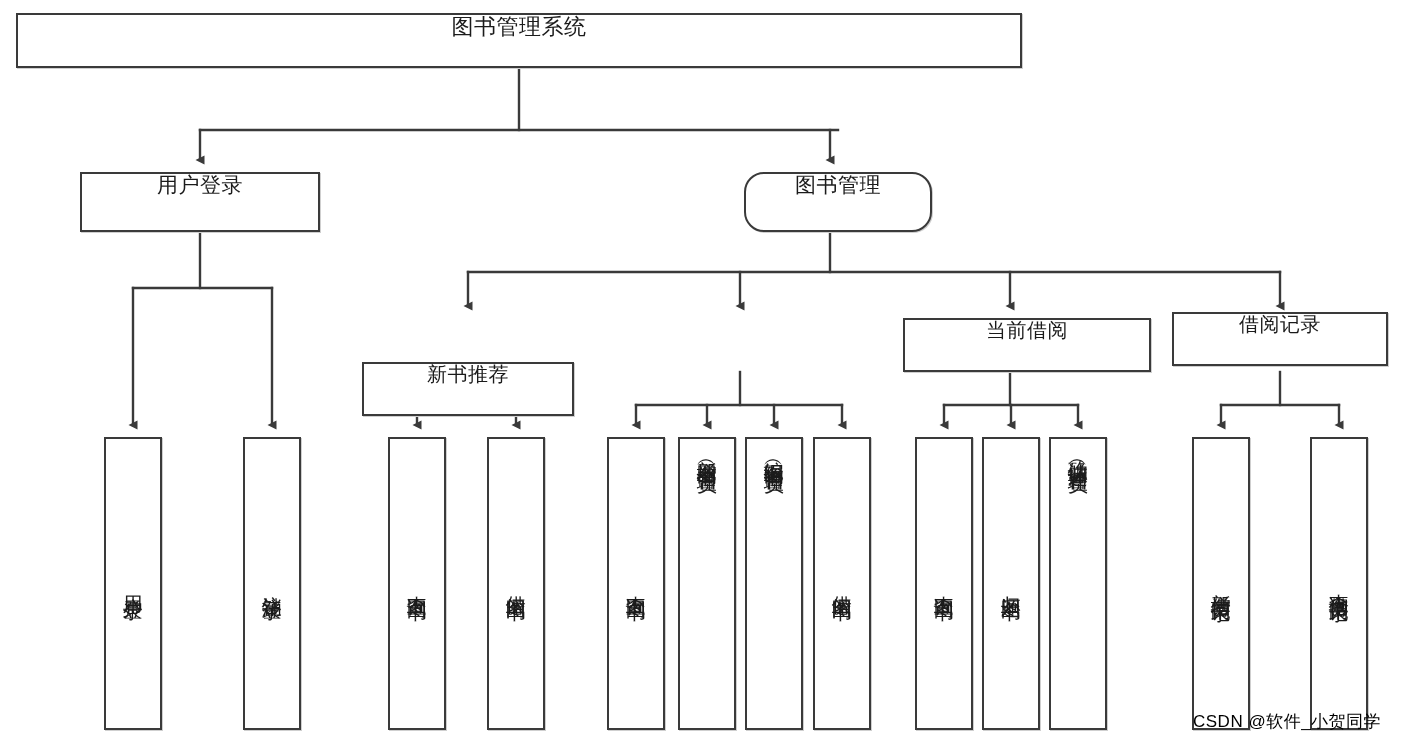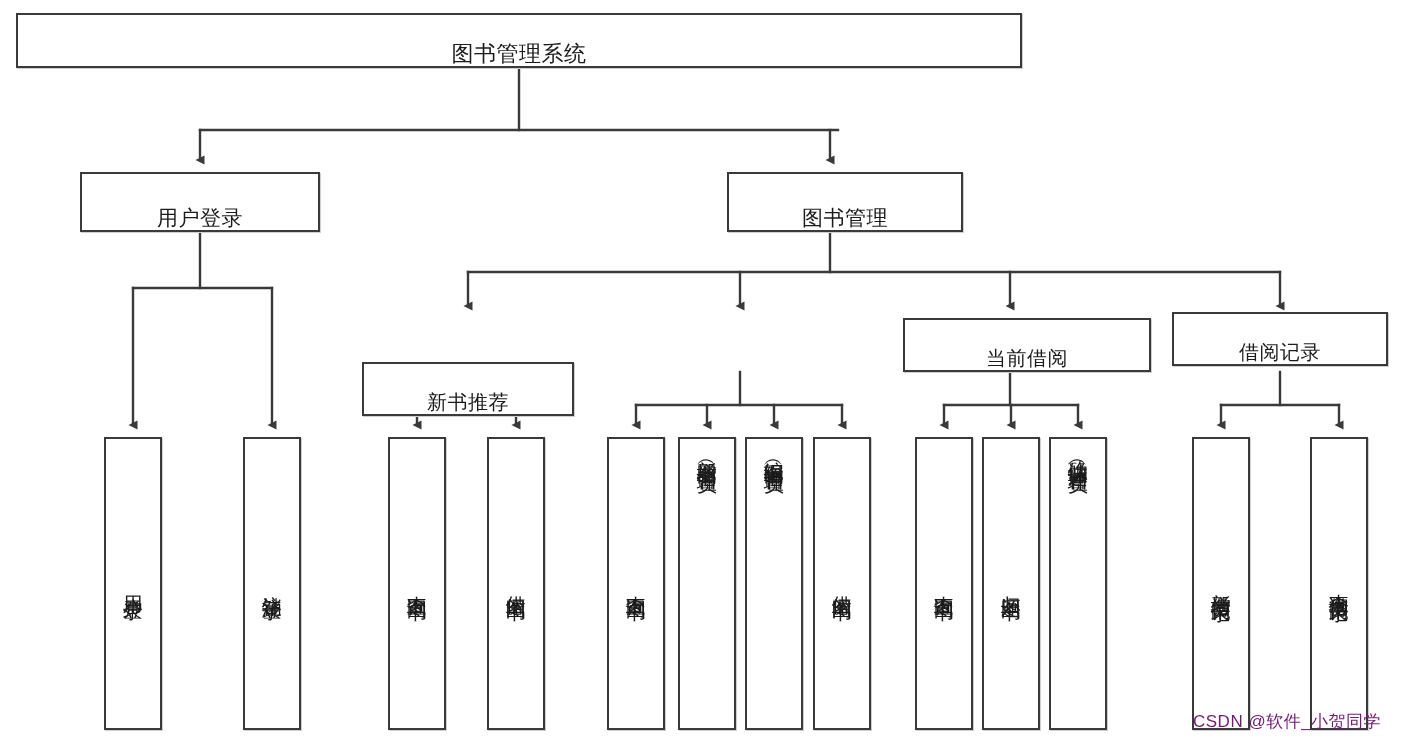--- a/index.html
+++ b/index.html
@@ -25,21 +25,21 @@
     width: 1405px;
     height: 747px;
     pointer-events: none;
   }
   .node {
     position: absolute;
     box-sizing: border-box;
     background: #ffffff;
     border: 2px solid #3a3a3a;
     display: flex;
-    align-items: flex-end;
+    align-items: flex-start;
     justify-content: center;
     color: #1b1b1b;
     box-shadow: 1px 1px 0 #cfcfcf;
   }
   .node .lbl {
     font-size: 21px;
     line-height: 1.08;
     letter-spacing: 0.5px;
     white-space: nowrap;
   }
@@ -56,21 +56,21 @@
     font-size: 20px;
     line-height: 1.32;
     letter-spacing: 2px;
     white-space: normal;
     text-align: left;
   }
   .node.leaf.mid { align-items: center; padding-top: 0; }
   .watermark {
     position: absolute;
     font-size: 17px;
-    color: #701a75;
+    color: #000000;
     white-space: nowrap;
     letter-spacing: 0.5px;
   }
 </style>
 </head>
 <body>
 
 <div id="canvas">
 
   <svg class="edges" viewBox="0 0 1405 747">
@@ -123,21 +123,21 @@
     </g>
   </svg>
 
   <div class="node root" style="left:16px;top:13px;width:1006px;height:55px;">
     <span class="lbl">图书管理系统</span>
   </div>
 
   <div class="node lvl2" style="left:80px;top:172px;width:240px;height:60px;">
     <span class="lbl">用户登录</span>
   </div>
-  <div class="node lvl2" style="left:727px;top:172px;width:236px;height:60px;">
+  <div class="node lvl2" style="left:744px;top:172px;width:188px;height:60px;border-radius:20px;">
     <span class="lbl">图书管理</span>
   </div>
 
   <div class="node lvl3" style="left:362px;top:318px;width:212px;height:54px;margin-top:44px;">
     <span class="lbl">新书推荐</span>
   </div>
   <div class="node lvl3" style="left:903px;top:318px;width:248px;height:54px;">
     <span class="lbl">当前借阅</span>
   </div>
   <div class="node lvl3" style="left:1172px;top:312px;width:216px;height:54px;">

